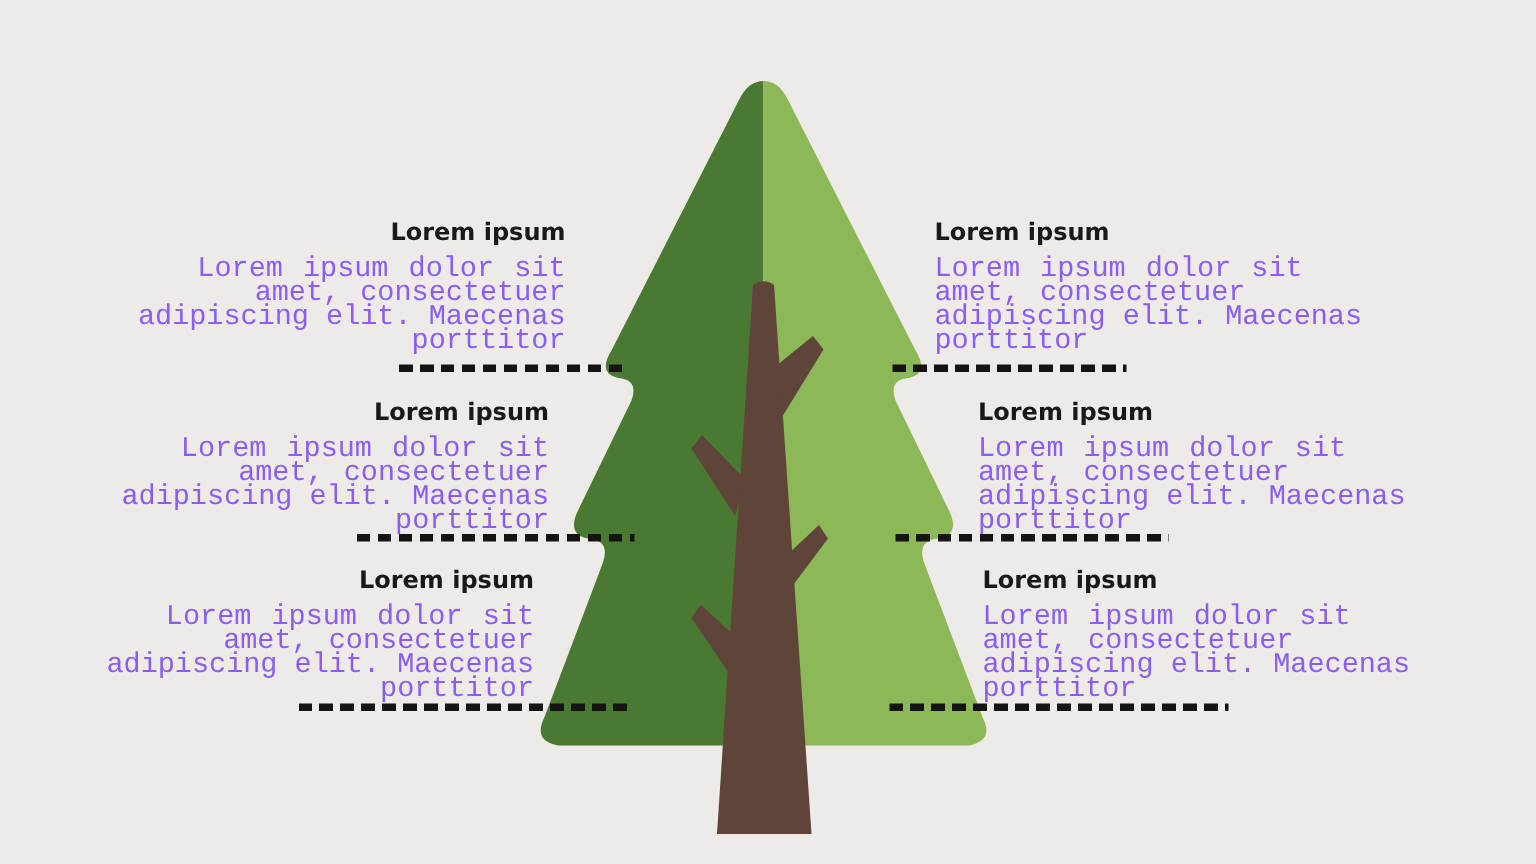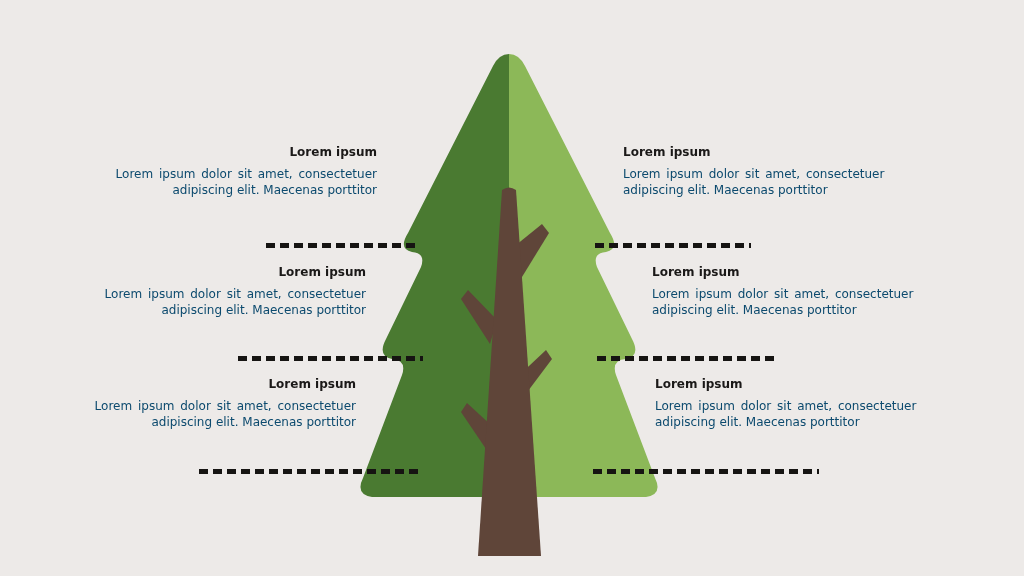--- a/index.html
+++ b/index.html
@@ -11,25 +11,25 @@
     font-family:"DejaVu Sans","Liberation Sans",sans-serif;
   }
   .slide-title{
     position:absolute;left:28px;top:28px;
     font-size:23px;letter-spacing:.5px;
     color:#4B4744;
   }
   #tree-svg{position:absolute;left:0;top:0;}
   .text-block{position:absolute;width:300px;}
   .text-block .heading{
-    font-size:12px;font-weight:bold;color:#1B1918;
+    font-size:16px;font-weight:bold;color:#1B1918;
     margin-bottom:7px;
   }
   .text-block .body-line{
-    font-size:12px;color:#0c4a6e;line-height:16px;
+    font-size:19px;color:#8b5cf6;line-height:16px;font-family:Liberation Mono, monospace;
   }
   .text-block.left{text-align:right;}
   .text-block.right{text-align:left;}
   .text-block .line1{word-spacing:2px;}
   .dash-line{
     position:absolute;height:5px;
     background:repeating-linear-gradient(90deg,#161412 0 9px,transparent 9px 14px);
   }
 </style>
 </head>

